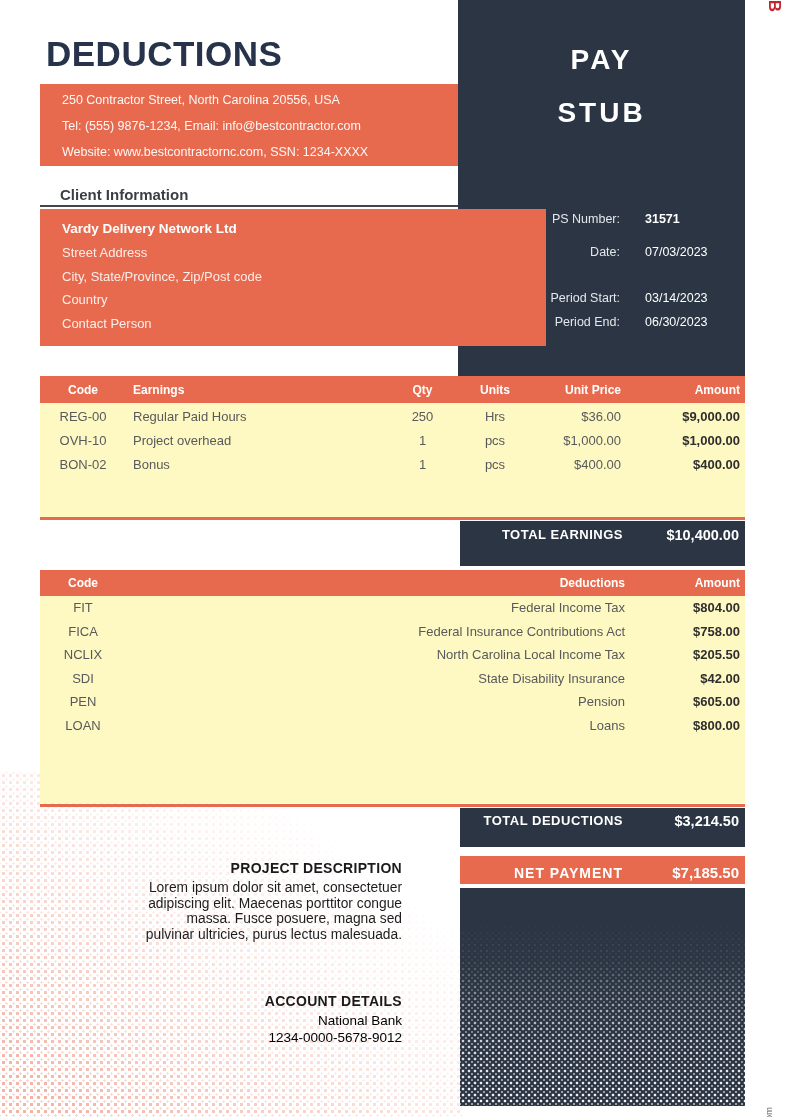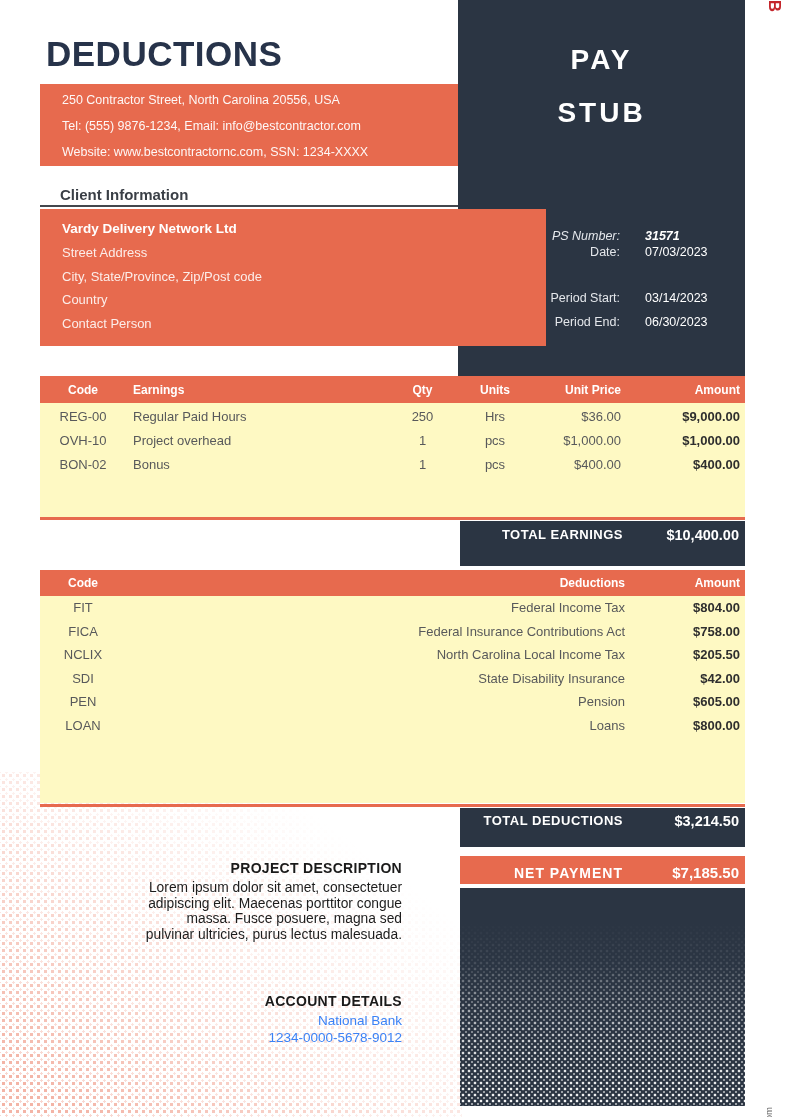--- a/index.html
+++ b/index.html
@@ -76,39 +76,39 @@
   .tb-spacer{flex:1;}
   .tb-label{font-size:13px;font-weight:bold;letter-spacing:0.5px;}
   .tb-value{width:122px;text-align:right;padding-right:6px;font-size:14.5px;font-weight:bold;box-sizing:border-box;}
   .net-box .tb-label{font-size:14px;letter-spacing:1px;}
   .net-box .tb-value{font-size:15px;}
   
   .project-block{position:absolute;left:80px;top:860px;width:322px;text-align:right;z-index:4;}
   .block-title{font-size:14px;font-weight:bold;color:#1A1A1A;letter-spacing:0.3px;margin-bottom:4px;}
   .project-line{font-size:13.8px;line-height:15.5px;color:#1D1D1D;}
   .account-block{position:absolute;left:80px;top:993px;width:322px;text-align:right;z-index:4;}
-  .account-line{font-size:13.5px;line-height:16.5px;color:#3b82f6;}
+  .account-line{font-size:13.5px;line-height:16.5px;color:#000000;}
   
   .logo{position:absolute;top:12px;right:6px;transform:rotate(90deg);transform-origin:top right;white-space:nowrap;z-index:5;}
   .logo .lp2{font-size:17px;font-weight:800;color:#C4262C;}
   .copyright{position:absolute;bottom:10px;right:16px;transform:rotate(-90deg);transform-origin:bottom right;white-space:nowrap;font-size:9.5px;color:#666;z-index:5;}
 </style>
 </head>
 <body>
 
 <div class="page">
 
   <div class="pink-halftone"></div>
   <div class="noise-block"></div>
 
   <div class="navy-panel">
     <div class="doc-title l1">PAY</div>
     <div class="doc-title l2">STUB</div>
 
-    <div class="meta-row" style="top:229px;font-style:italic;">
+    <div class="meta-row" style="top:212px;">
       <div class="m-label">PS Number:</div>
       <div class="m-value bold">31571</div>
     </div>
     <div class="meta-row" style="top:245px;">
       <div class="m-label">Date:</div>
       <div class="m-value">07/03/2023</div>
     </div>
     <div class="meta-row" style="top:291px;">
       <div class="m-label">Period Start:</div>
       <div class="m-value">03/14/2023</div>

